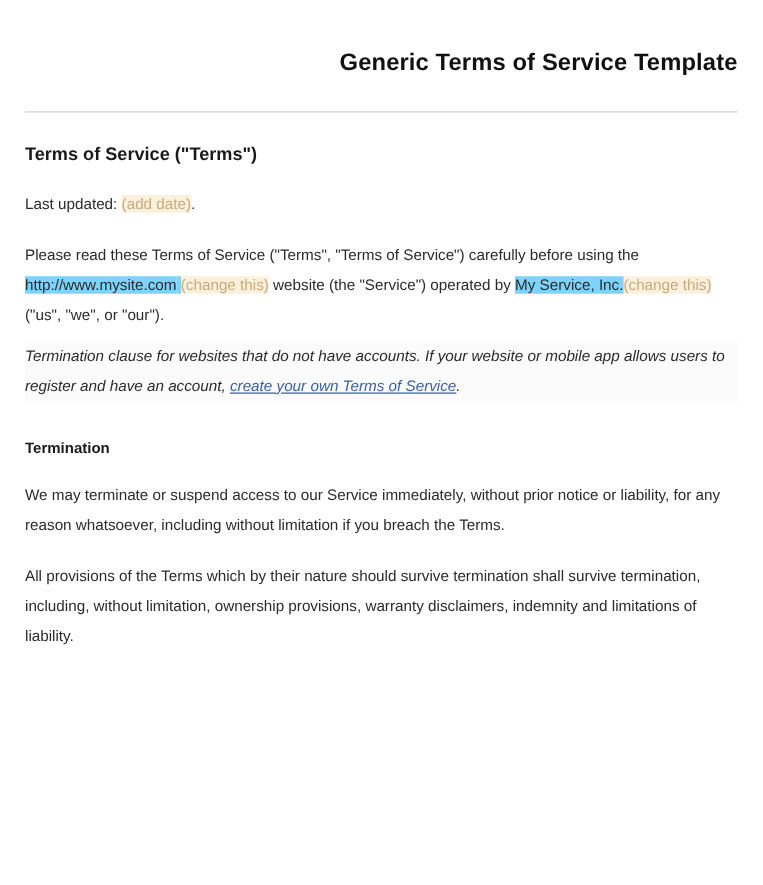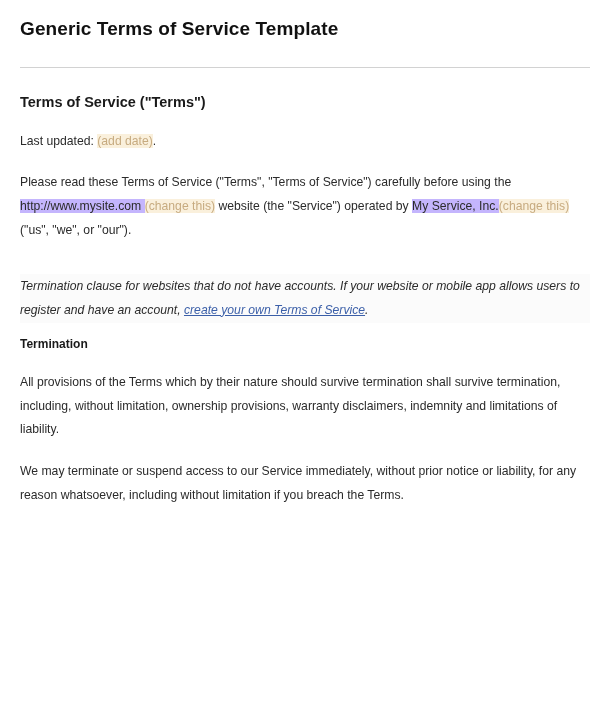--- a/index.html
+++ b/index.html
@@ -15,69 +15,69 @@
     overflow: hidden;
   }
   .page {
     width: 610px;
     height: 708px;
     box-sizing: border-box;
     padding: 0 20px;
     background: #ffffff;
   }
   .doc-title {
-    text-align: left;
+    text-align: right;
     font-size: 19px;
     font-weight: bold;
     color: #111111;
     letter-spacing: 0.1px;
     margin: 0;
-    padding-top: 18px;
+    padding-top: 40px;
     line-height: 1.2;
   }
   .divider {
     border: 0;
     border-top: 1px solid #d2d2d2;
     margin: 26px 0 0 0;
     height: 0;
   }
   .section-title {
     font-size: 14.5px;
     font-weight: bold;
     color: #1a1a1a;
     margin: 25px 0 0 0;
     line-height: 1.3;
   }
   .sub-title {
     font-size: 12px;
     font-weight: bold;
     color: #1a1a1a;
-    margin: 14px 0 0 0;
+    margin: 29px 0 0 0;
     line-height: 1.3;
   }
   p.body-text {
     font-size: 12.2px;
     line-height: 1.95;
     color: #2b2b2b;
     margin: 18px 0 0 0;
     text-align: left;
   }
   p.body-text.first {
   }
   .note-block {
     font-size: 12.2px;
     line-height: 1.95;
     color: #2b2b2b;
     font-style: italic;
-    margin: 31px 0 0 0;
+    margin: 8px 0 0 0;
     background: #fbfbfb;
     padding: 1px 0;
   }
   .hl {
-    background: #c4b5fd;
+    background: #7dd3fc;
     text-align: center;
   }
   .hint {
     background: #faf0dc;
     color: #c7ab80;
   }
   .doc-link {
     color: #3b5fa8;
     text-decoration: underline;
     font-style: italic;
@@ -103,17 +103,17 @@
   </p>
 
 
 
   <p class="note-block">
     <span>Termination clause for websites that do not have accounts. If your website or mobile app allows users to register and have an account, </span><a href="#" class="doc-link">create your own Terms of Service</a><span>.</span>
   </p>
 
   <h3 class="sub-title">Termination</h3>
 
+  <p class="body-text">We may terminate or suspend access to our Service immediately, without prior notice or liability, for any reason whatsoever, including without limitation if you breach the Terms.</p>
+
   <p class="body-text">All provisions of the Terms which by their nature should survive termination shall survive termination, including, without limitation, ownership provisions, warranty disclaimers, indemnity and limitations of liability.</p>
-
-  <p class="body-text">We may terminate or suspend access to our Service immediately, without prior notice or liability, for any reason whatsoever, including without limitation if you breach the Terms.</p>
 
 </div>
 
 </body></html>

